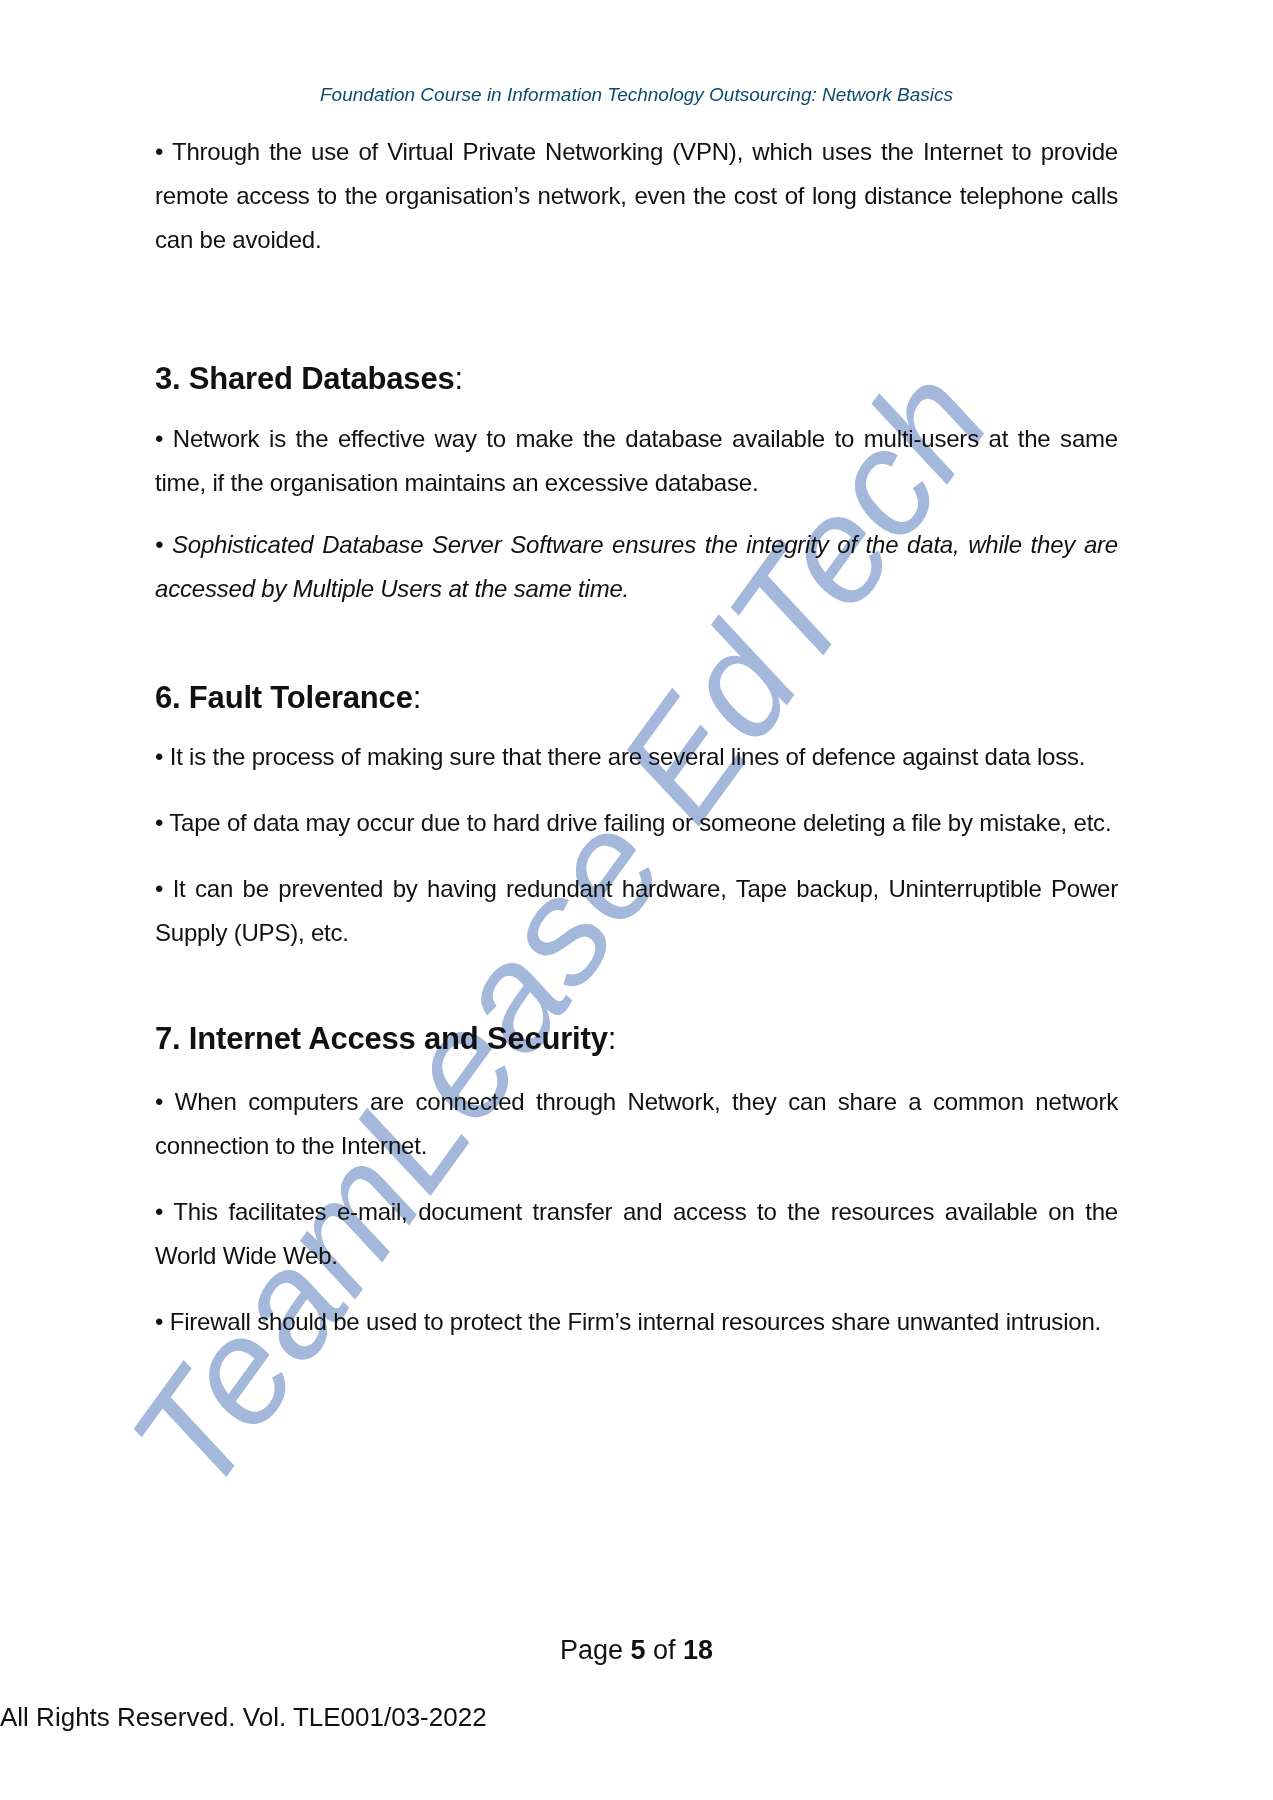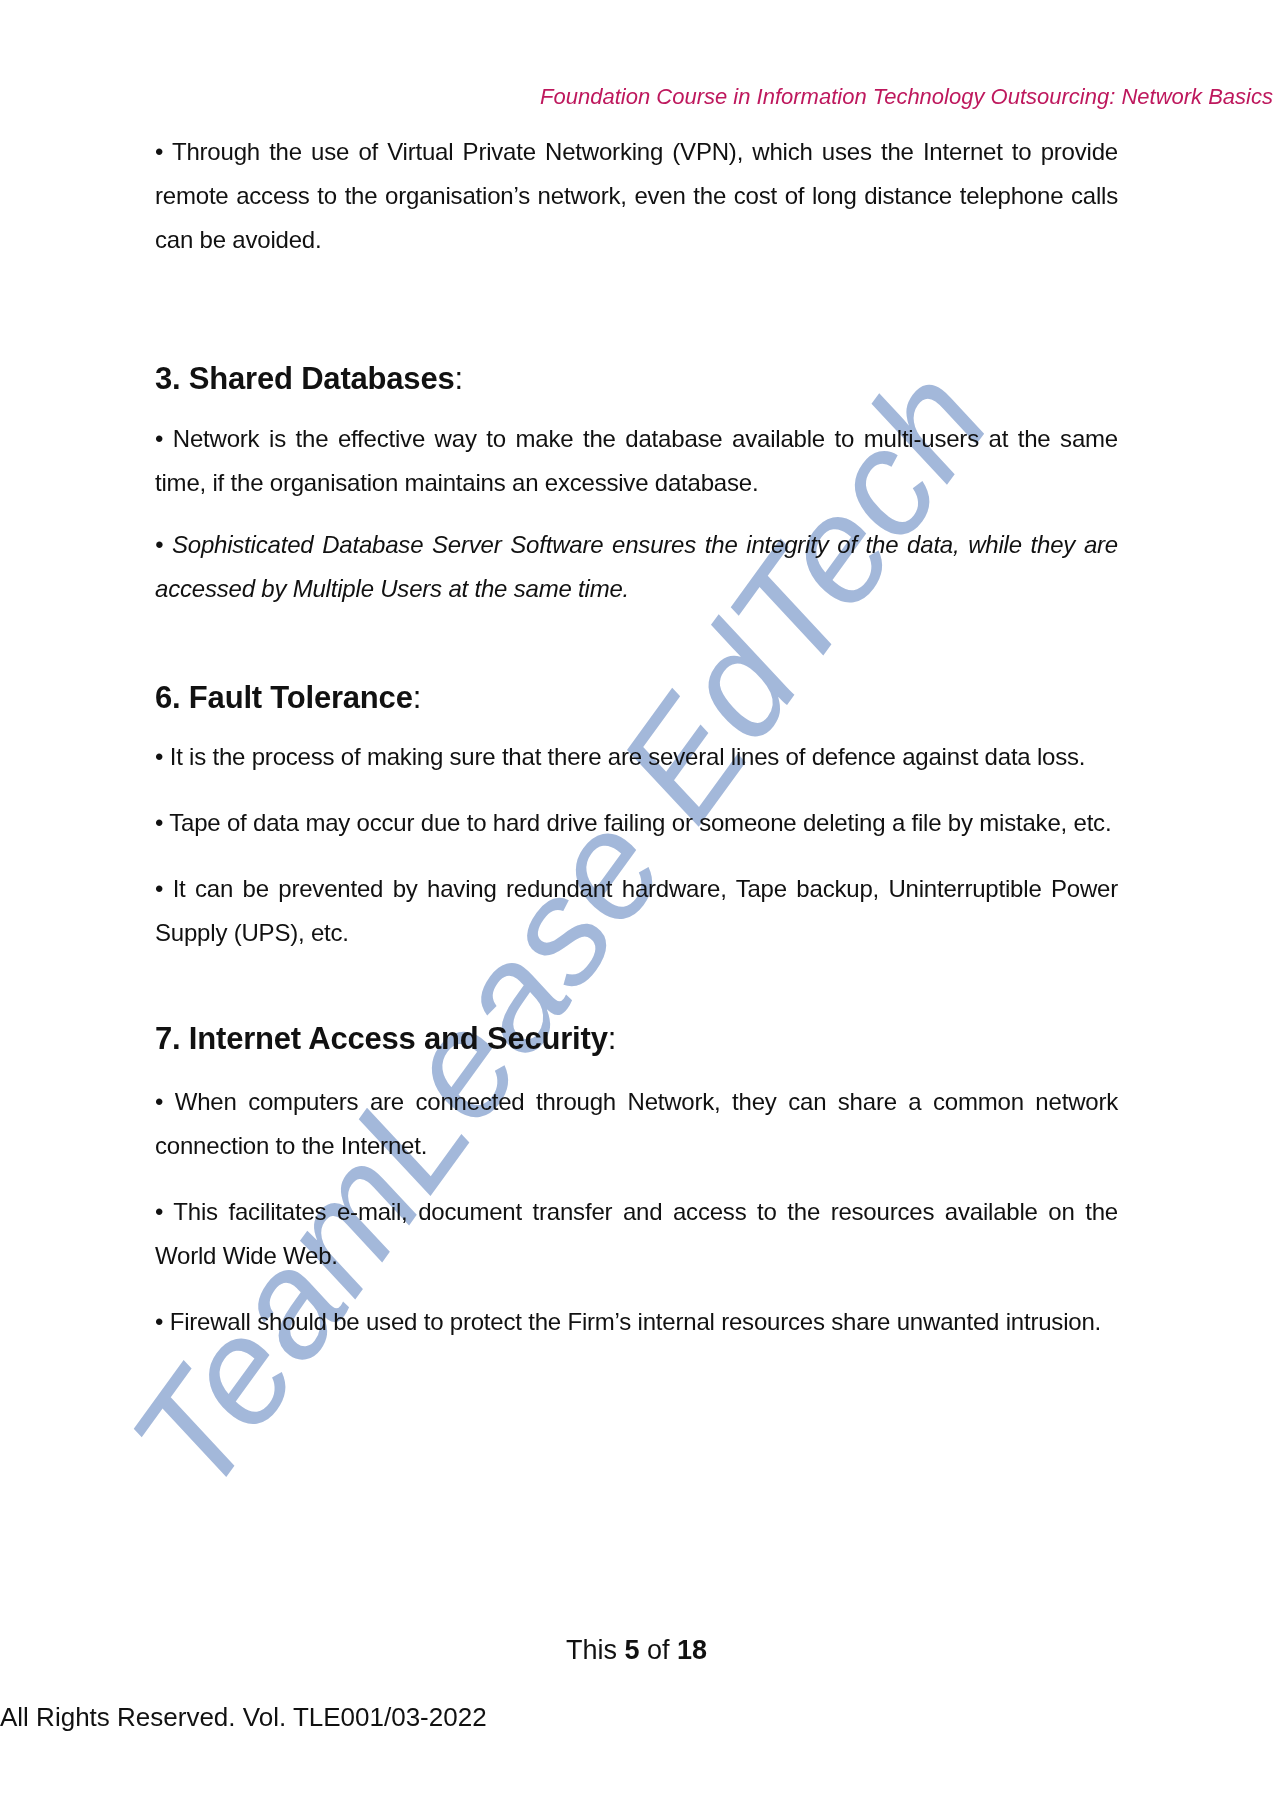--- a/index.html
+++ b/index.html
@@ -25,24 +25,24 @@
     white-space: nowrap;
     color: #94acd4;
     opacity: 0.85;
     z-index: 0;
     letter-spacing: 1px;
     user-select: none;
   }
   .doc-header {
     position: absolute;
     top: 84px; left: 0; right: 0;
-    text-align: right;
-    font-size: 22px;
+    text-align: center;
+    font-size: 19px;
     font-style: italic;
-    color: #be185d;
+    color: #0c4a6e;
     z-index: 1;
   }
   .content {
     position: absolute;
     top: 130px;
     left: 155px;
     width: 963px;
     z-index: 1;
   }
   .content p {
@@ -115,17 +115,17 @@
     <p class="mt-b7">• It can be prevented by having redundant hardware, Tape backup, Uninterruptible Power Supply (UPS), etc.</p>
 
     <p class="section-heading mt-h7"><b>7. Internet Access and Security</b><span class="colon">:</span></p>
 
     <p class="mt-b8">• When computers are connected through Network, they can share a common network connection to the Internet.</p>
     <p class="mt-b9">• This facilitates e-mail, document transfer and access to the resources available on the World Wide Web.</p>
     <p class="mt-b10">• Firewall should be used to protect the Firm’s internal resources share unwanted intrusion.</p>
 
   </div>
 
-  <div class="footer-page"><span>This</span> <b>5</b> <span>of</span> <b>18</b></div>
+  <div class="footer-page"><span>Page</span> <b>5</b> <span>of</span> <b>18</b></div>
 
   <div class="footer-rights">All Rights Reserved. Vol. TLE001/03-2022</div>
 
 </div>
 
 </body></html>

